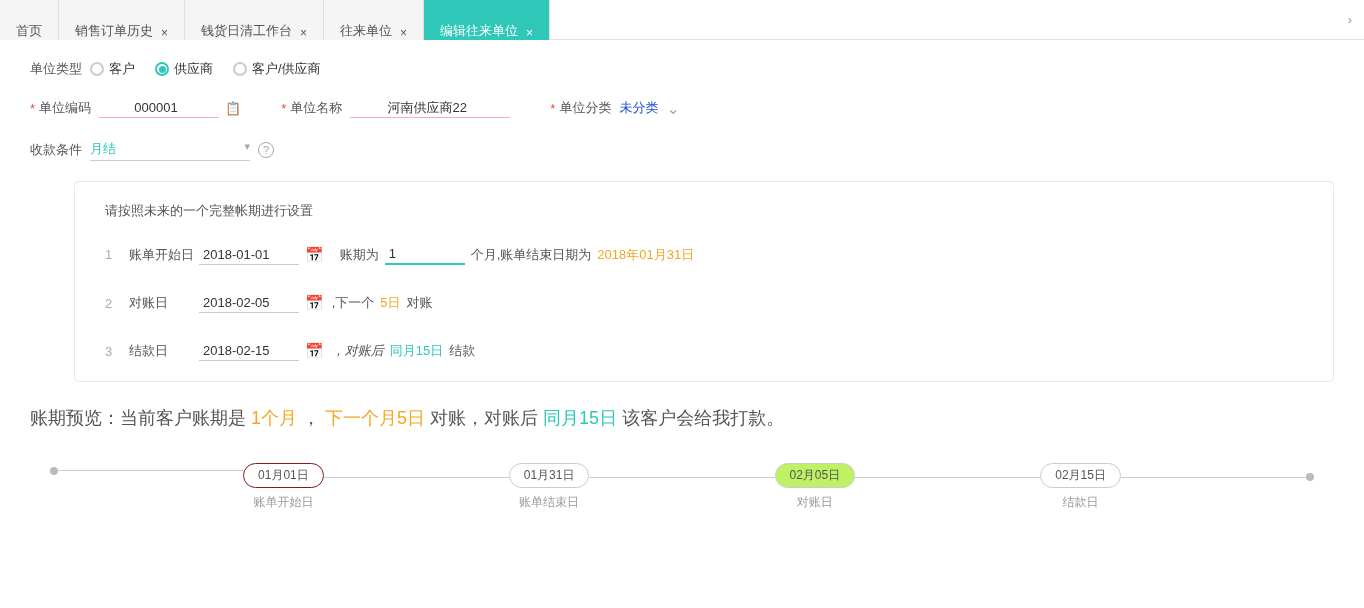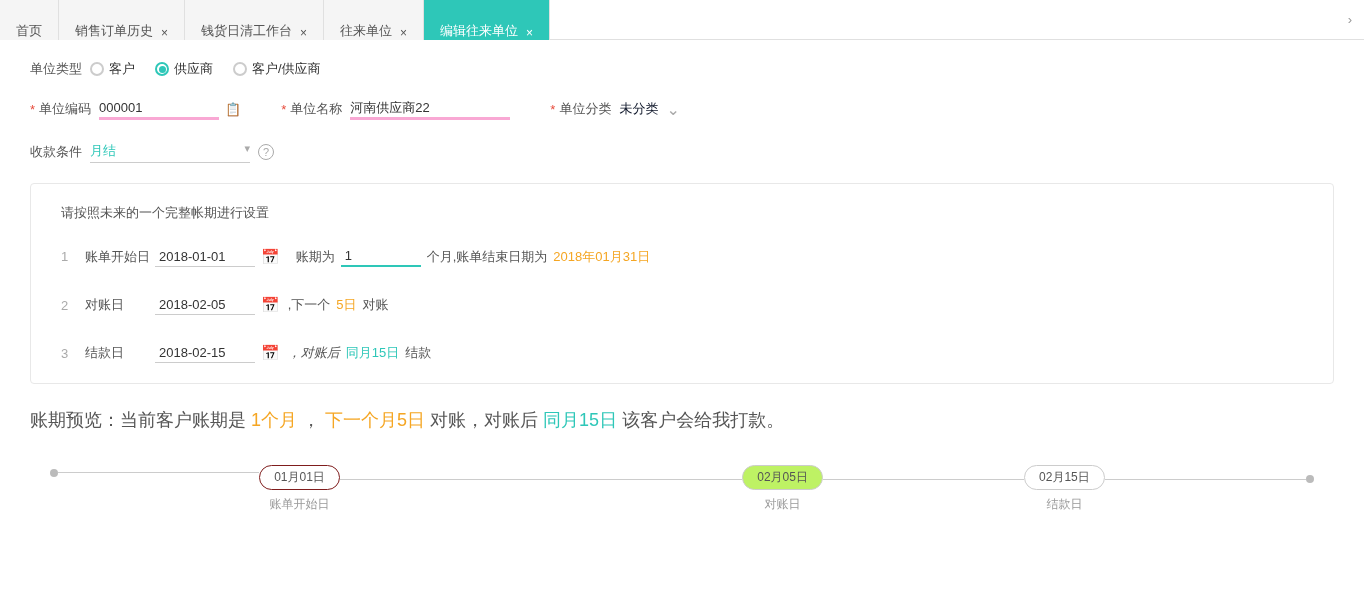--- a/index.html
+++ b/index.html
@@ -41,49 +41,51 @@
       display: flex; align-items: center; justify-content: center;
     }
     .radio-circle.checked { border-color: #2ec7b8; }
     .radio-circle.checked::after {
       content: ''; width: 7px; height: 7px; border-radius: 50%; background: #2ec7b8;
     }
 
     
     .field-group { display: flex; align-items: center; margin-right: 40px; }
     .text-input {
-      border: none; border-bottom: 3px solid #f9a8d4; padding: 2px 6px 2px 0;
+      border: none; border-bottom: 1px solid #f9a8d4; padding: 2px 6px 2px 0;
       font-size: 13px; color: #333; outline: none; background: transparent;
       min-width: 120px;
+      text-align: center;
     }
     .icon-calendar { color: #aaa; margin-left: 6px; cursor: pointer; font-size: 15px; }
     .icon-copy { color: #aaa; margin-left: 6px; cursor: pointer; }
 
     
     .select-box {
       display: flex; align-items: flex-start; border-bottom: 1px solid #ccc;
       padding: 2px 0; cursor: pointer; min-width: 120px;
     }
     .select-value { color: #2ec7b8; flex: 1; font-size: 13px; }
     .select-arrow { color: #aaa; font-size: 11px; margin-left: 6px; }
     .category-select { display: flex; align-items: center; gap: 8px; }
-    .category-value { font-size: 13px; color: #0f172a; }
+    .category-value { font-size: 13px; color: #1d4ed8; }
     .dropdown-arrow { color: #aaa; font-size: 16px; cursor: pointer; }
 
     
     .help-icon {
       display: inline-flex; align-items: center; justify-content: center;
       width: 16px; height: 16px; border-radius: 50%; border: 1px solid #aaa;
       color: #aaa; font-size: 11px; margin-left: 8px; cursor: pointer;
     }
 
     
     .section-box {
       border: 1px solid #e8e8e8; border-radius: 4px; padding: 20px 30px;
       margin-bottom: 20px;
+      margin-left: 44px;
     }
     .section-title { font-size: 13px; color: #555; margin-bottom: 24px; }
 
     
     .setting-row { display: flex; align-items: center; margin-bottom: 28px; }
     .setting-row:last-child { margin-bottom: 0; }
     .row-num { width: 24px; color: #aaa; font-size: 13px; }
     .row-field-label { width: 70px; color: #555; }
     .date-input {
       border: none; border-bottom: 1px solid #ccc; padding: 2px 4px;
@@ -232,20 +234,24 @@
       <div style="flex:1;display:flex;flex-direction:column;align-items:center;">
         <div style="width:100%;height:1px;background:#ccc;margin-top:7px;"></div>
       </div>
       <div style="display:flex;flex-direction:column;align-items:center;">
         <div style="border:1px solid #7f1d1d;border-radius:20px;padding:3px 14px;font-size:12px;color:#555;background:#fff;white-space:nowrap;">01月01日</div>
         <div style="font-size:12px;color:#999;margin-top:6px;white-space:nowrap;">账单开始日</div>
       </div>
       <div style="flex:1;display:flex;flex-direction:column;align-items:center;">
         <div style="width:100%;height:1px;background:#ccc;margin-top:14px;"></div>
       </div>
+      <div style="display:flex;flex-direction:column;align-items:center;">
+        <div style="border:1px solid #ccc;border-radius:20px;padding:3px 14px;font-size:12px;color:#555;background:#fff;white-space:nowrap;">01月31日</div>
+        <div style="font-size:12px;color:#999;margin-top:6px;white-space:nowrap;">账单结束日</div>
+      </div>
       <div style="flex:1;display:flex;flex-direction:column;align-items:center;">
         <div style="width:100%;height:1px;background:#ccc;margin-top:14px;"></div>
       </div>
       <div style="display:flex;flex-direction:column;align-items:center;">
         <div style="border:1px solid #ccc;border-radius:20px;padding:3px 14px;font-size:12px;color:#555;background:#bef264;white-space:nowrap;">02月05日</div>
         <div style="font-size:12px;color:#999;margin-top:6px;white-space:nowrap;">对账日</div>
       </div>
       <div style="flex:1;display:flex;flex-direction:column;align-items:center;">
         <div style="width:100%;height:1px;background:#ccc;margin-top:14px;"></div>
       </div>

